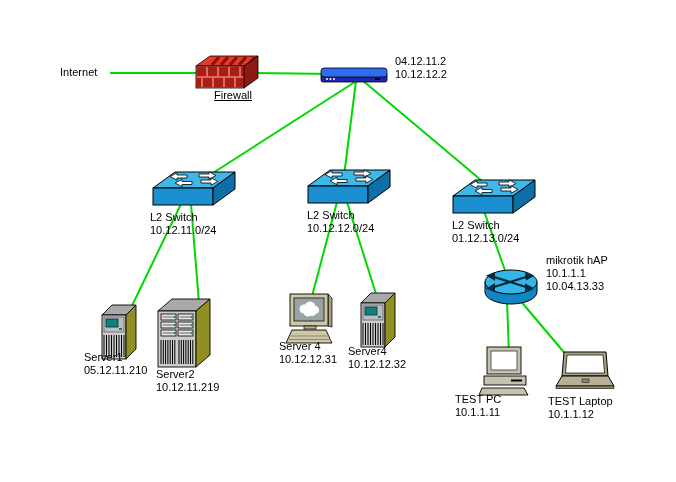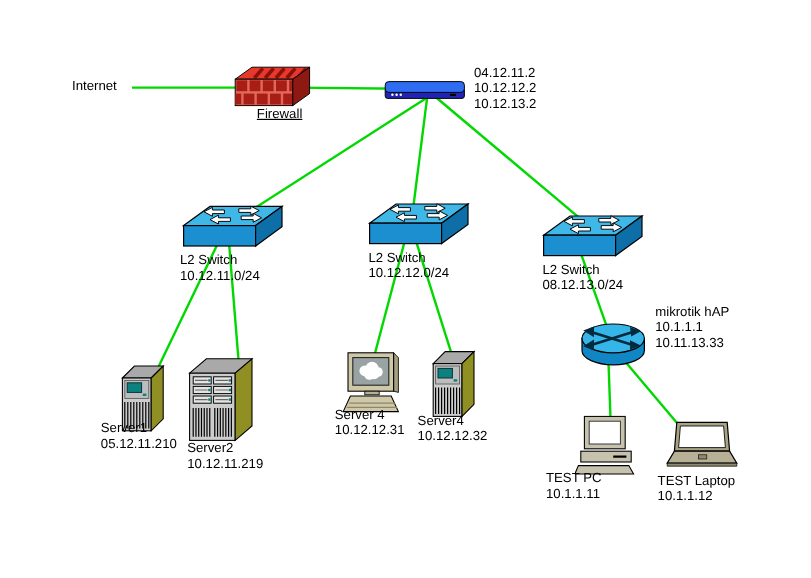--- a/index.html
+++ b/index.html
@@ -191,36 +191,35 @@
     <div>Internet</div>
   </div>
 
   <div class="lbl center" style="left:200px;top:89px;width:66px">
     <div>Firewall</div>
   </div>
 
   <div class="lbl" style="left:395px;top:55px">
     <div>04.12.11.2</div>
     <div>10.12.12.2</div>
-    <div>10.12.13.2</div>
   </div>
 
   <div class="lbl" style="left:150px;top:211px">
     <div>L2 Switch</div>
     <div>10.12.11.0/24</div>
   </div>
 
   <div class="lbl" style="left:307px;top:209px">
     <div>L2 Switch</div>
     <div>10.12.12.0/24</div>
   </div>
 
   <div class="lbl" style="left:452px;top:219px">
     <div>L2 Switch</div>
-    <div>08.12.13.0/24</div>
+    <div>01.12.13.0/24</div>
   </div>
 
   <div class="lbl" style="left:84px;top:351px">
     <div>Server1</div>
     <div>05.12.11.210</div>
   </div>
 
   <div class="lbl" style="left:156px;top:368px">
     <div>Server2</div>
     <div>10.12.11.219</div>
@@ -232,21 +231,21 @@
   </div>
 
   <div class="lbl" style="left:348px;top:345px">
     <div>Server4</div>
     <div>10.12.12.32</div>
   </div>
 
   <div class="lbl" style="left:546px;top:254px">
     <div>mikrotik hAP</div>
     <div>10.1.1.1</div>
-    <div>10.11.13.33</div>
+    <div>10.04.13.33</div>
   </div>
 
   <div class="lbl" style="left:455px;top:393px">
     <div>TEST PC</div>
     <div>10.1.1.11</div>
   </div>
 
   <div class="lbl" style="left:548px;top:395px">
     <div>TEST Laptop</div>
     <div>10.1.1.12</div>

